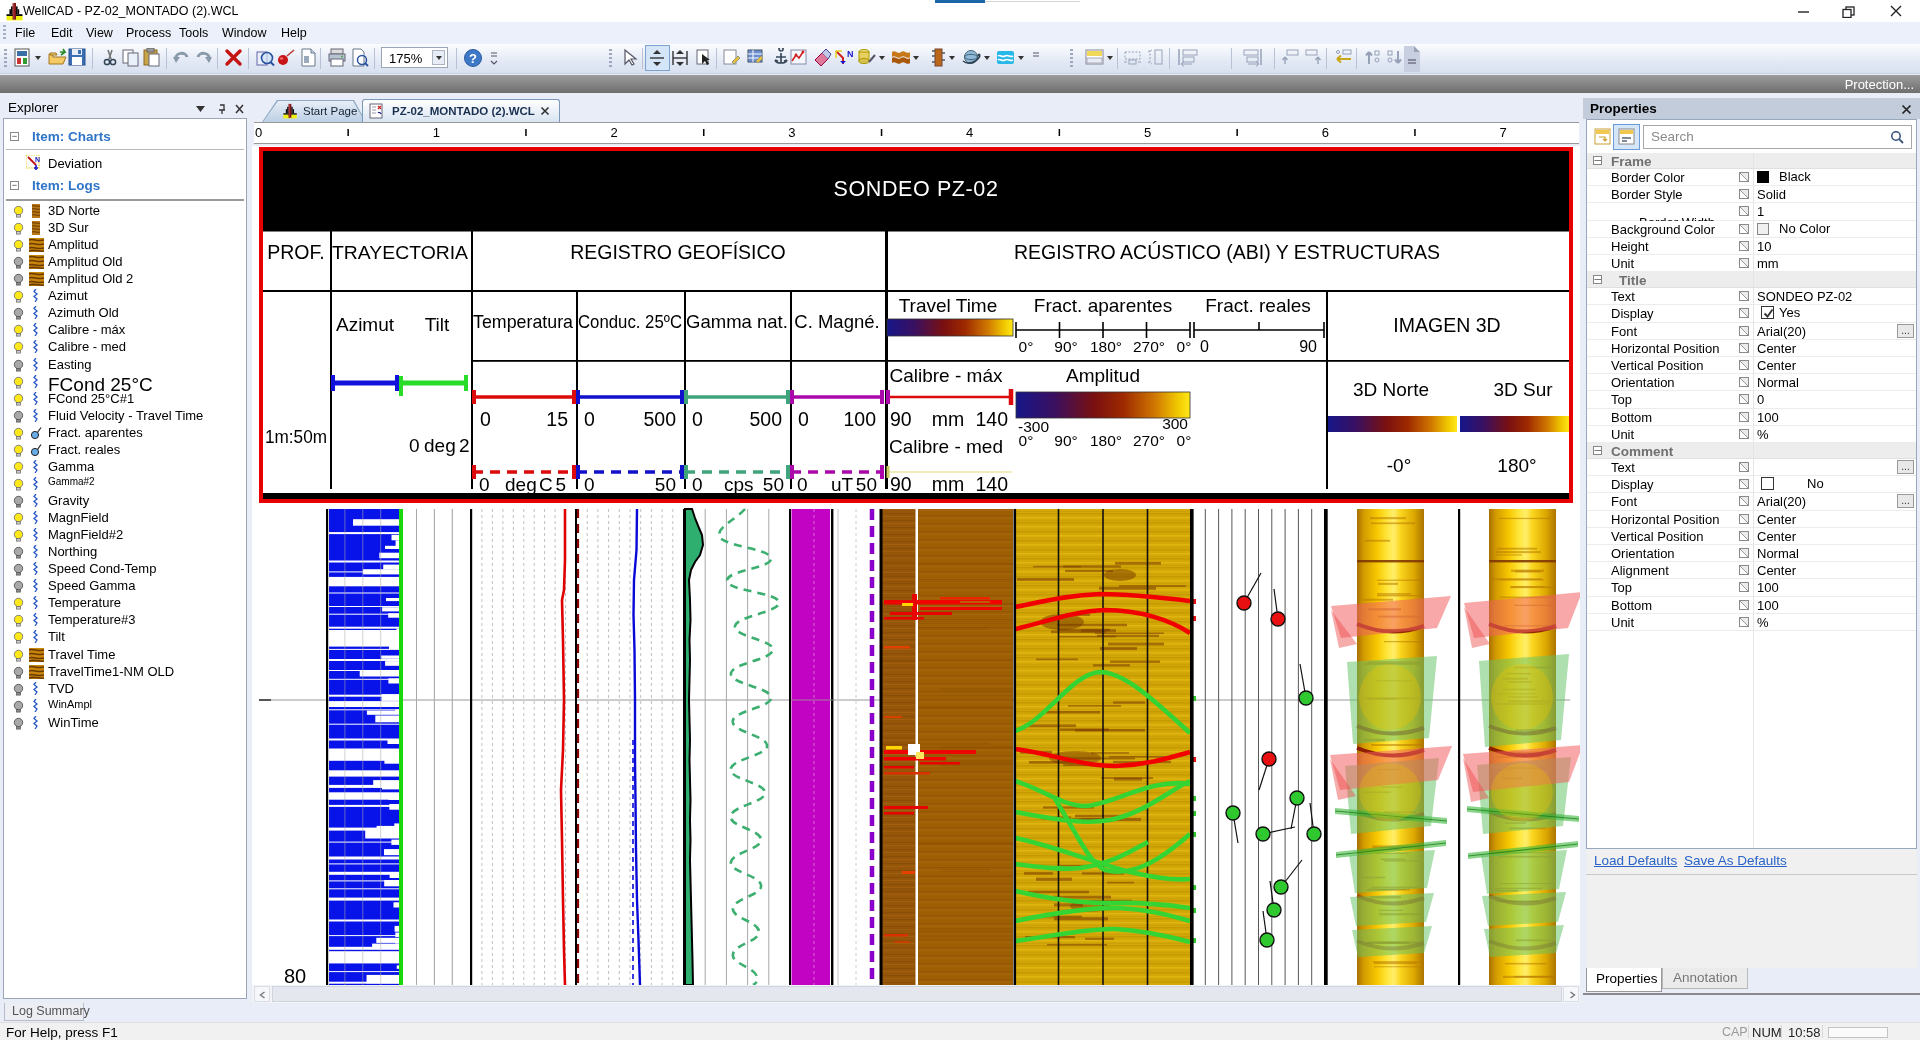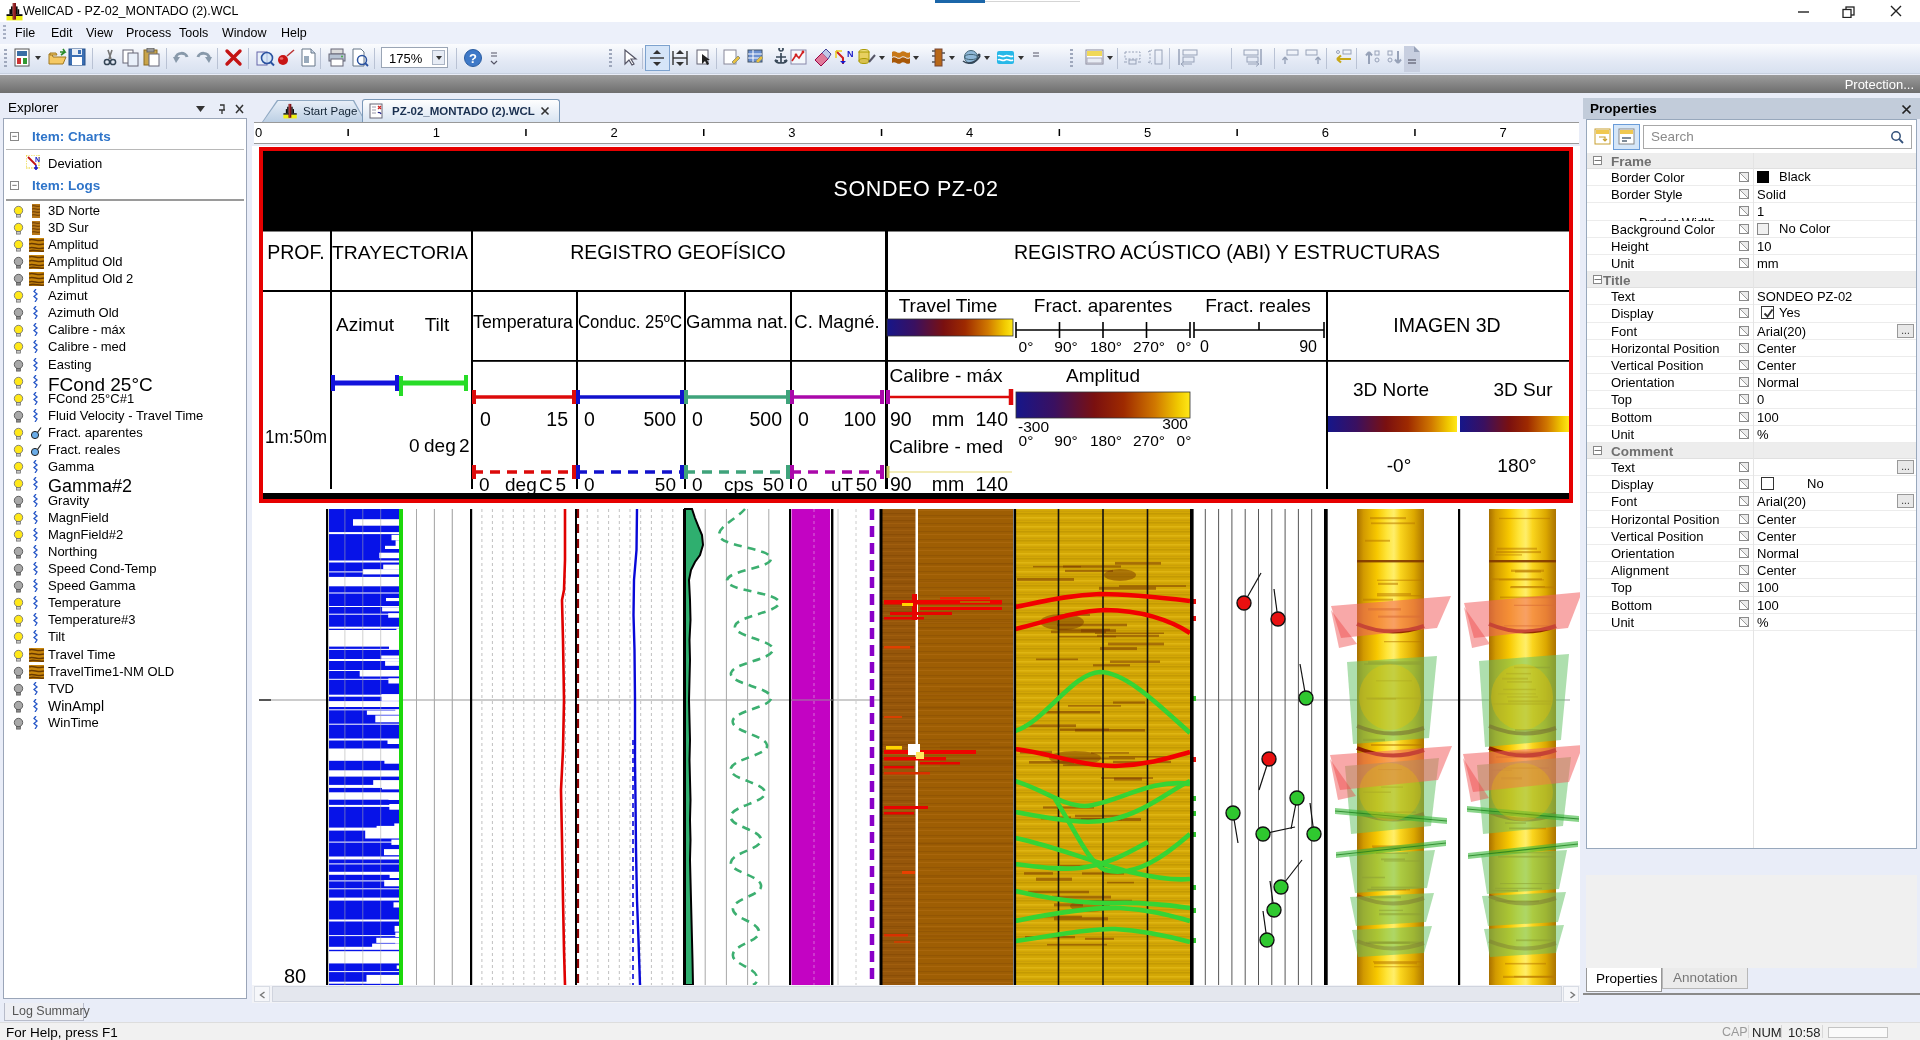--- a/index.html
+++ b/index.html
@@ -463,21 +463,21 @@
         <path d="M4 0 L2 2.5 L5 5 L2 7.5 L5 10 L3 13" stroke="#2858C8" stroke-width="1.3" fill="none"></path>
       </svg>
 <div class="abs" style="left:44px;top:340px;font-size:13px;white-space:nowrap;">Gamma</div>
 <svg class="abs" style="left:8px;top:359px" width="13" height="13" viewBox="0 0 12 13">
         <circle cx="6" cy="5.5" r="4.2" fill="#FFE818" stroke="#777" stroke-width="0.9"></circle>
         <rect x="4" y="9.5" width="4" height="2.6" fill="#C8C8C8" stroke="#666" stroke-width="0.7"></rect>
       </svg>
 <svg class="abs" style="left:28px;top:358px" width="7" height="13" viewBox="0 0 7 13">
         <path d="M4 0 L2 2.5 L5 5 L2 7.5 L5 10 L3 13" stroke="#2858C8" stroke-width="1.3" fill="none"></path>
       </svg>
-<div class="abs" style="left:44px;top:357px;font-size:18px;white-space:nowrap;">Gamma#2</div>
+<div class="abs" style="left:44px;top:357px;font-size:10px;white-space:nowrap;">Gamma#2</div>
 <svg class="abs" style="left:8px;top:376px" width="13" height="13" viewBox="0 0 12 13">
         <circle cx="6" cy="5.5" r="4.2" fill="#A8A8A8" stroke="#555" stroke-width="0.9"></circle>
         <rect x="4" y="9.5" width="4" height="2.6" fill="#888" stroke="#555" stroke-width="0.7"></rect>
       </svg>
 <svg class="abs" style="left:28px;top:375px" width="7" height="13" viewBox="0 0 7 13">
         <path d="M4 0 L2 2.5 L5 5 L2 7.5 L5 10 L3 13" stroke="#2858C8" stroke-width="1.3" fill="none"></path>
       </svg>
 <div class="abs" style="left:44px;top:374px;font-size:13px;white-space:nowrap;">Gravity</div>
 <svg class="abs" style="left:8px;top:393px" width="13" height="13" viewBox="0 0 12 13">
         <circle cx="6" cy="5.5" r="4.2" fill="#FFE818" stroke="#777" stroke-width="0.9"></circle>
@@ -569,21 +569,21 @@
         <path d="M4 0 L2 2.5 L5 5 L2 7.5 L5 10 L3 13" stroke="#2858C8" stroke-width="1.3" fill="none"></path>
       </svg>
 <div class="abs" style="left:44px;top:562px;font-size:13px;white-space:nowrap;">TVD</div>
 <svg class="abs" style="left:8px;top:581px" width="13" height="13" viewBox="0 0 12 13">
         <circle cx="6" cy="5.5" r="4.2" fill="#A8A8A8" stroke="#555" stroke-width="0.9"></circle>
         <rect x="4" y="9.5" width="4" height="2.6" fill="#888" stroke="#555" stroke-width="0.7"></rect>
       </svg>
 <svg class="abs" style="left:28px;top:580px" width="7" height="13" viewBox="0 0 7 13">
         <path d="M4 0 L2 2.5 L5 5 L2 7.5 L5 10 L3 13" stroke="#2858C8" stroke-width="1.3" fill="none"></path>
       </svg>
-<div class="abs" style="left:44px;top:579px;font-size:14px;white-space:nowrap;">WinAmpl</div>
+<div class="abs" style="left:44px;top:579px;font-size:11px;white-space:nowrap;">WinAmpl</div>
 <svg class="abs" style="left:8px;top:598px" width="13" height="13" viewBox="0 0 12 13">
         <circle cx="6" cy="5.5" r="4.2" fill="#A8A8A8" stroke="#555" stroke-width="0.9"></circle>
         <rect x="4" y="9.5" width="4" height="2.6" fill="#888" stroke="#555" stroke-width="0.7"></rect>
       </svg>
 <svg class="abs" style="left:28px;top:597px" width="7" height="13" viewBox="0 0 7 13">
         <path d="M4 0 L2 2.5 L5 5 L2 7.5 L5 10 L3 13" stroke="#2858C8" stroke-width="1.3" fill="none"></path>
       </svg>
 <div class="abs" style="left:44px;top:596px;font-size:13px;white-space:nowrap;">WinTime</div>
 </div>
 </div>
@@ -717,21 +717,21 @@
         <span class="plabel" style="top:1px;">Height</span>
         <div class="picon"></div>
         <span class="pval" style="top:1px;">10</span>
       </div>
 <div class="prow" style="top:135.0px;height:17.2px;">
         <span class="plabel" style="top:1px;">Unit</span>
         <div class="picon"></div>
         <span class="pval" style="top:1px;">mm</span>
       </div>
 <div class="cat" style="top:152.2px;height:16px;">
-        <span style="left:16px;text-align:center;">Title</span>
+        <span style="left:32px;text-align:center;">Title</span>
         <span class="ebox" style="left:6px;top:3px;position:absolute;font-weight:normal;">−</span>
       </div>
 <div class="prow" style="top:168.2px;height:17.2px;">
         <span class="plabel" style="top:1px;">Text</span>
         <div class="picon"></div>
         <span class="pval" style="top:1px;">SONDEO PZ-02</span>
       </div>
 <div class="prow" style="top:185.4px;height:17.2px;">
         <span class="plabel" style="top:1px;">Display</span>
         <div class="picon"></div>
@@ -829,20 +829,24 @@
         <div class="picon"></div>
         <span class="pval" style="top:1px;">100</span>
       </div>
 <div class="prow" style="top:493.8px;height:17.2px;">
         <span class="plabel" style="top:1px;">Unit</span>
         <div class="picon"></div>
         <span class="pval" style="top:1px;">%</span>
       </div>
 <div class="abs" style="left:166px;top:33px;width:1px;height:695px;background:#E4E4E4;"></div>
 </div>
+<div class="abs" style="left:3px;top:752px;width:331px;height:26px;background:#F0F0F0;border-bottom:1px solid #C8C8C8;">
+      <span style="position:absolute;left:8px;top:4px;font-size:13.5px;color:#2A63C8;text-decoration:underline;">Load Defaults</span>
+      <span style="position:absolute;left:98px;top:4px;font-size:13.5px;color:#2A63C8;text-decoration:underline;">Save As Defaults</span>
+    </div>
 <div class="abs" style="left:3px;top:778px;width:331px;height:93px;background:#F0F0F0;"></div>
 <div class="abs" style="left:3px;top:871px;width:331px;height:24px;">
       <div class="abs" style="left:0;top:0;width:76px;height:24px;background:#fff;border:1px solid #989898;border-top:none;">
         <span style="position:absolute;left:9px;top:3px;font-size:13.5px;color:#000;">Properties</span>
       </div>
       <div class="abs" style="left:76px;top:0;width:86px;height:21px;background:#EBEBEB;border:1px solid #B8B8B8;border-top:none;">
         <span style="position:absolute;left:10px;top:2px;font-size:13.5px;color:#777;">Annotation</span>
       </div>
     </div>
 <div class="abs" style="left:0;top:896px;width:337px;height:2px;background:#8A8A8A;"></div>

